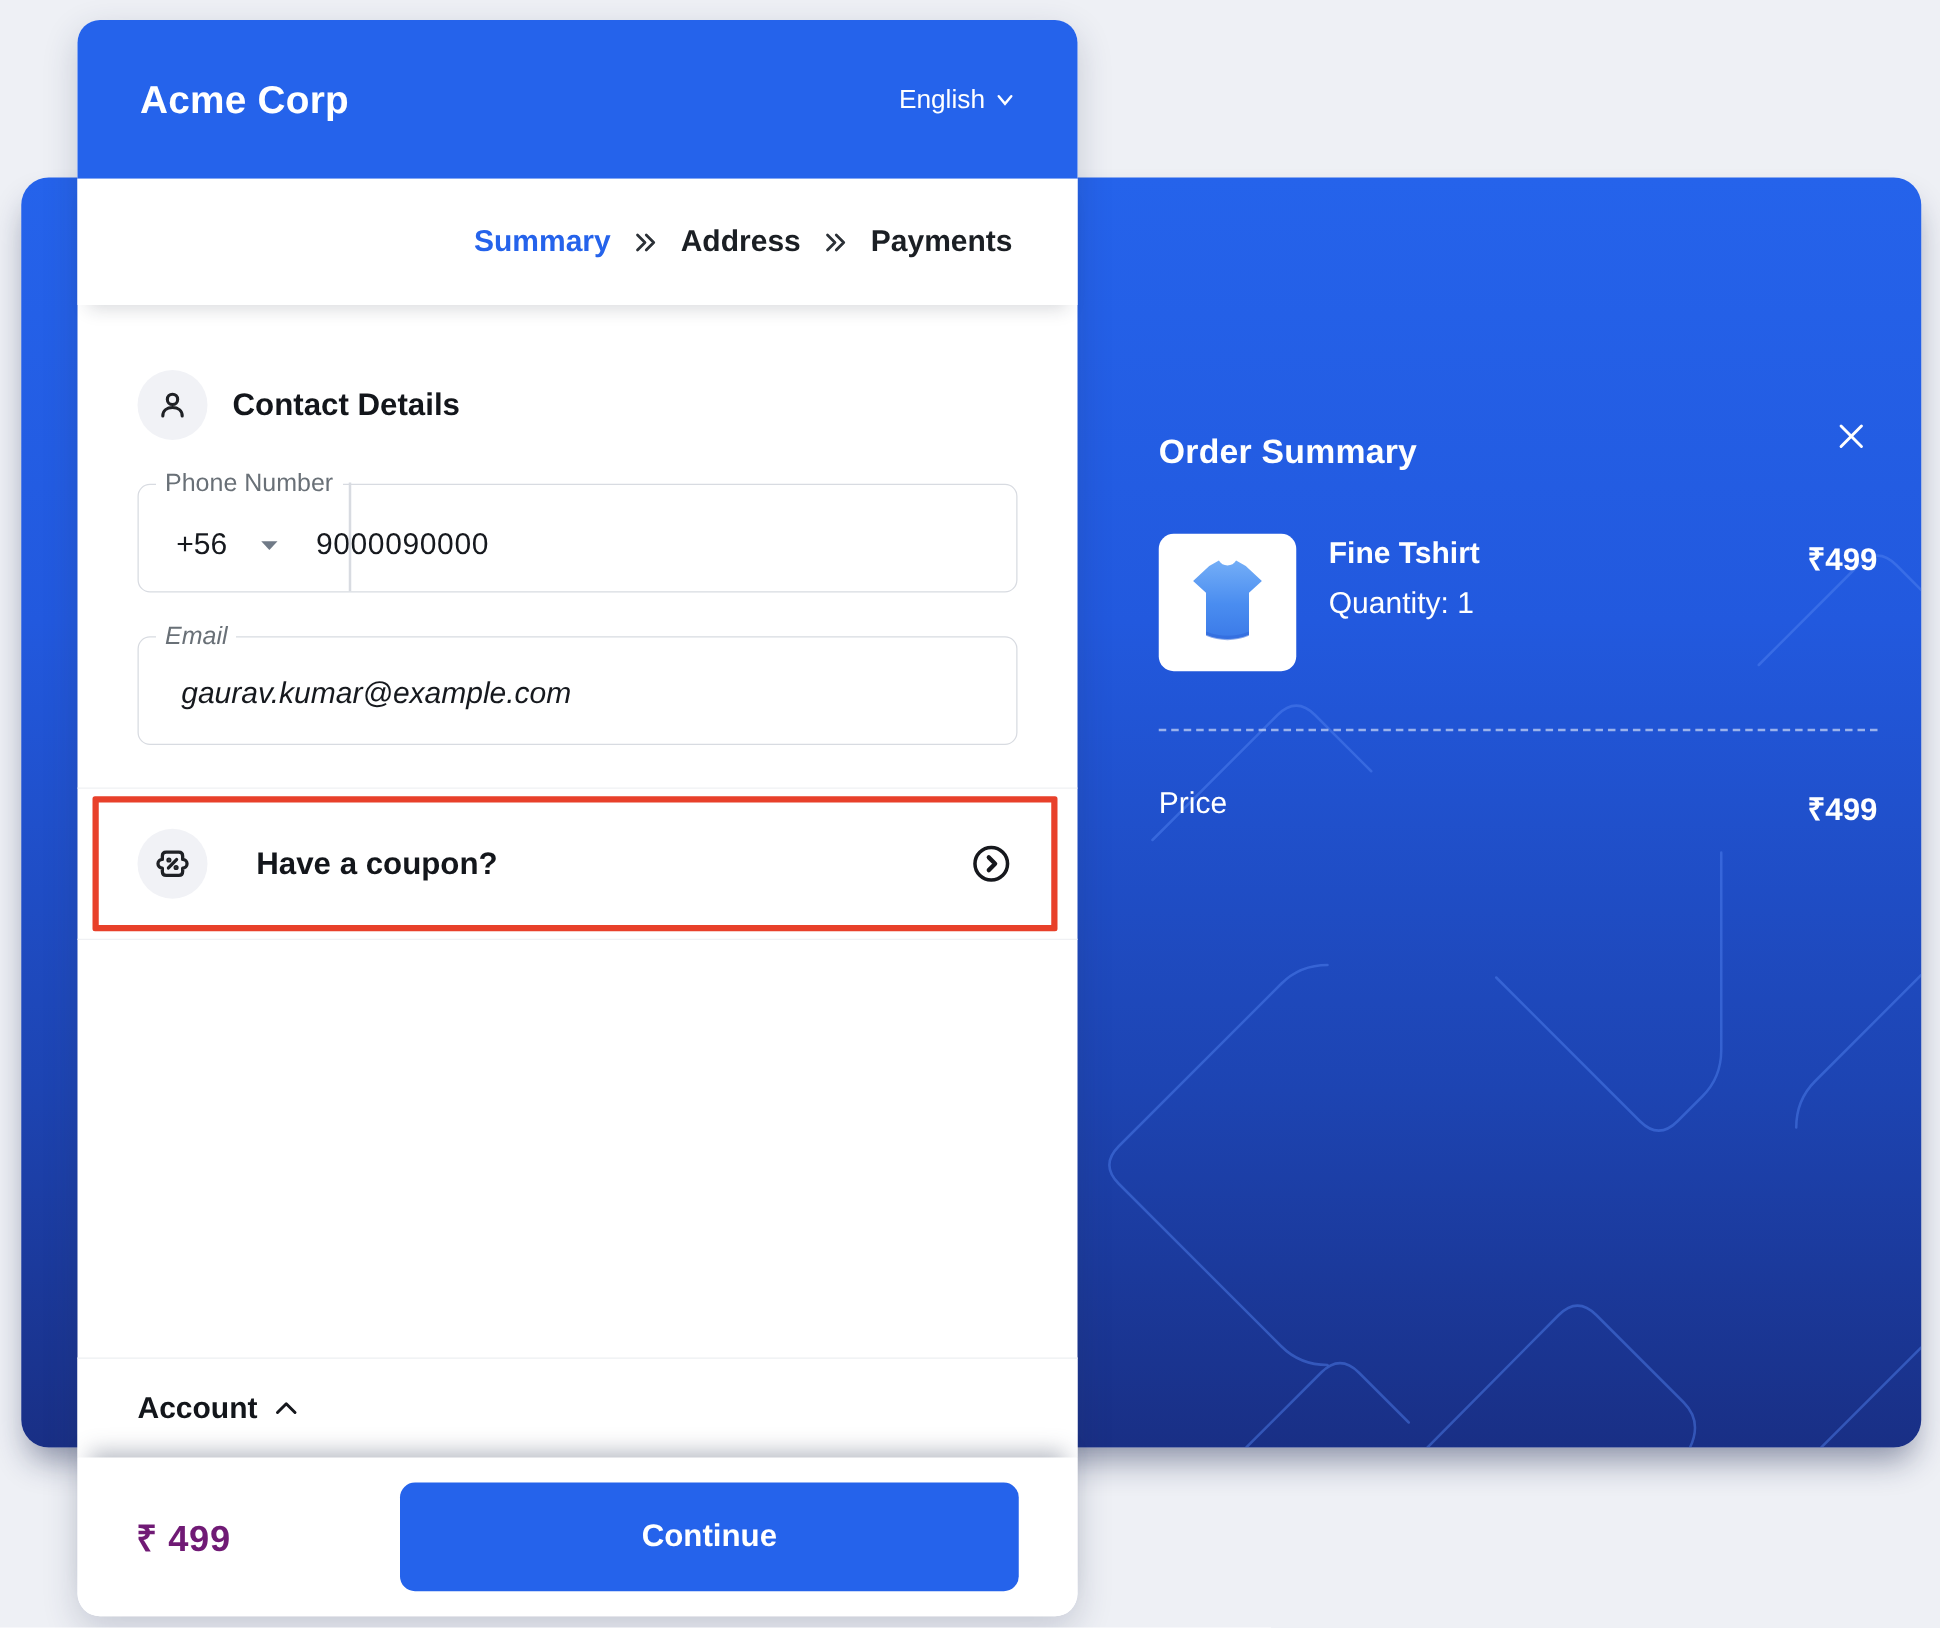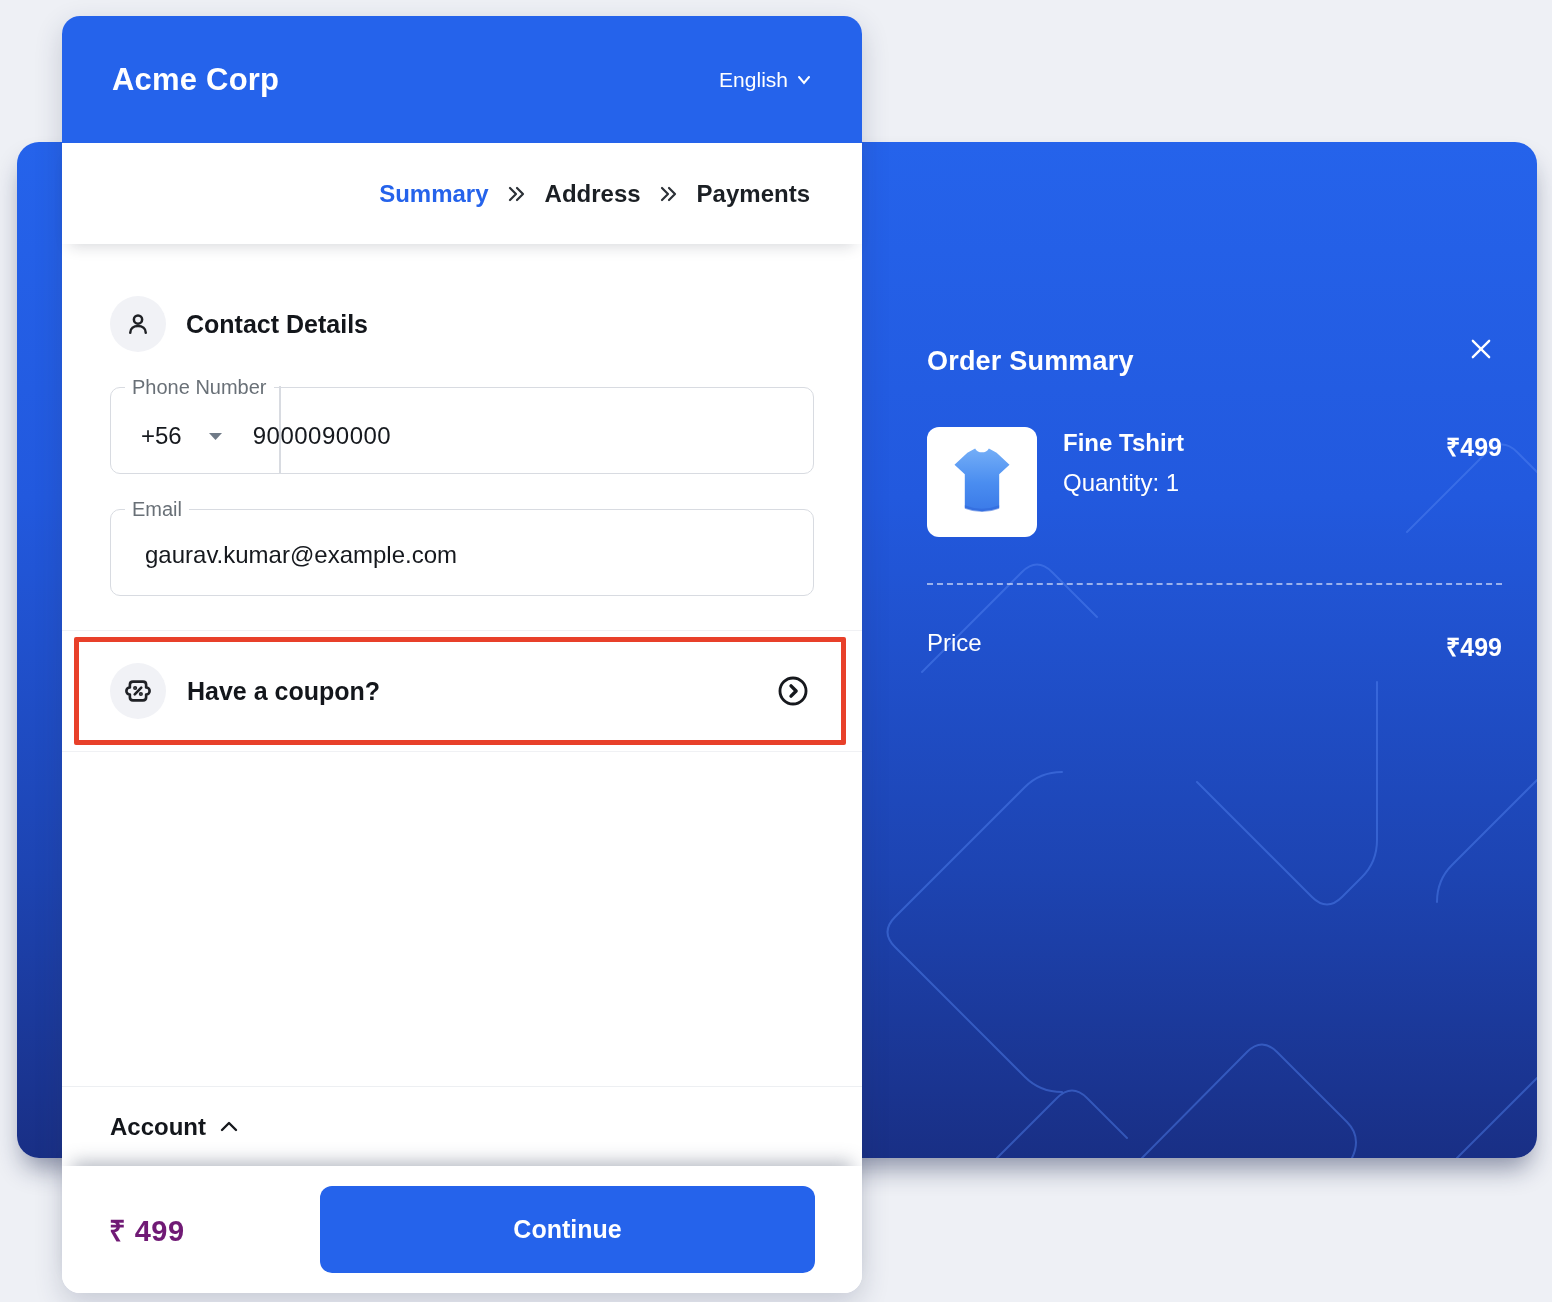--- a/index.html
+++ b/index.html
@@ -87,32 +87,32 @@
     border:1.5px solid #d8dbe1; border-radius:10px; margin-top:24px; position:relative;
   }
   fieldset.float-field legend {
     margin-left:14px; padding:0 7px; font-size:20px; color:#697077;
   }
   .phone-row { display:flex; align-items:center; height:74px; }
   .cc-value { font-size:24px; padding-left:30px; }
   .cc-caret { margin-left:26px; }
   .phone-vdiv { position:absolute; left:168px; top:-13px; bottom:0; width:1.5px; background:#d8dbe1; }
   .phone-value { font-size:24px; padding-left:30px; letter-spacing:.5px; }
-  .email-field { margin-top:22px; }
+  .email-field { margin-top:22px;font-style:italic; }
   .email-value { font-size:24px; padding:20px 0 26px 34px; }
 
   .coupon-section {
     margin:34px -48px 0; border-top:1px solid #f0f1f4; border-bottom:1px solid #f0f1f4;
     padding:6px 16px 6px 12px;
   }
   .coupon-row {
     border:5px solid #e8402a; border-radius:2px; height:108px;
     display:flex; align-items:center; padding:0 31px; background:#fff; cursor:pointer;
   }
-  .coupon-label { font-size:25px; font-weight:bold; margin-left:21px; color:#13161b; }
+  .coupon-label { font-size:25px; font-weight:bold; margin-left:39px; color:#13161b; }
   .coupon-arrow { margin-left:auto; display:flex; align-items:center; }
 
   .account-bar {
     position:absolute; left:0; right:0; bottom:127px; height:80px;
     border-top:1px solid #edeff2; display:flex; align-items:center;
     padding:0 48px; background:#fff; cursor:pointer;
   }
   .account-label { font-size:24px; font-weight:bold; color:#13161b; }
   .account-caret { margin-left:12px; display:flex; }
 

